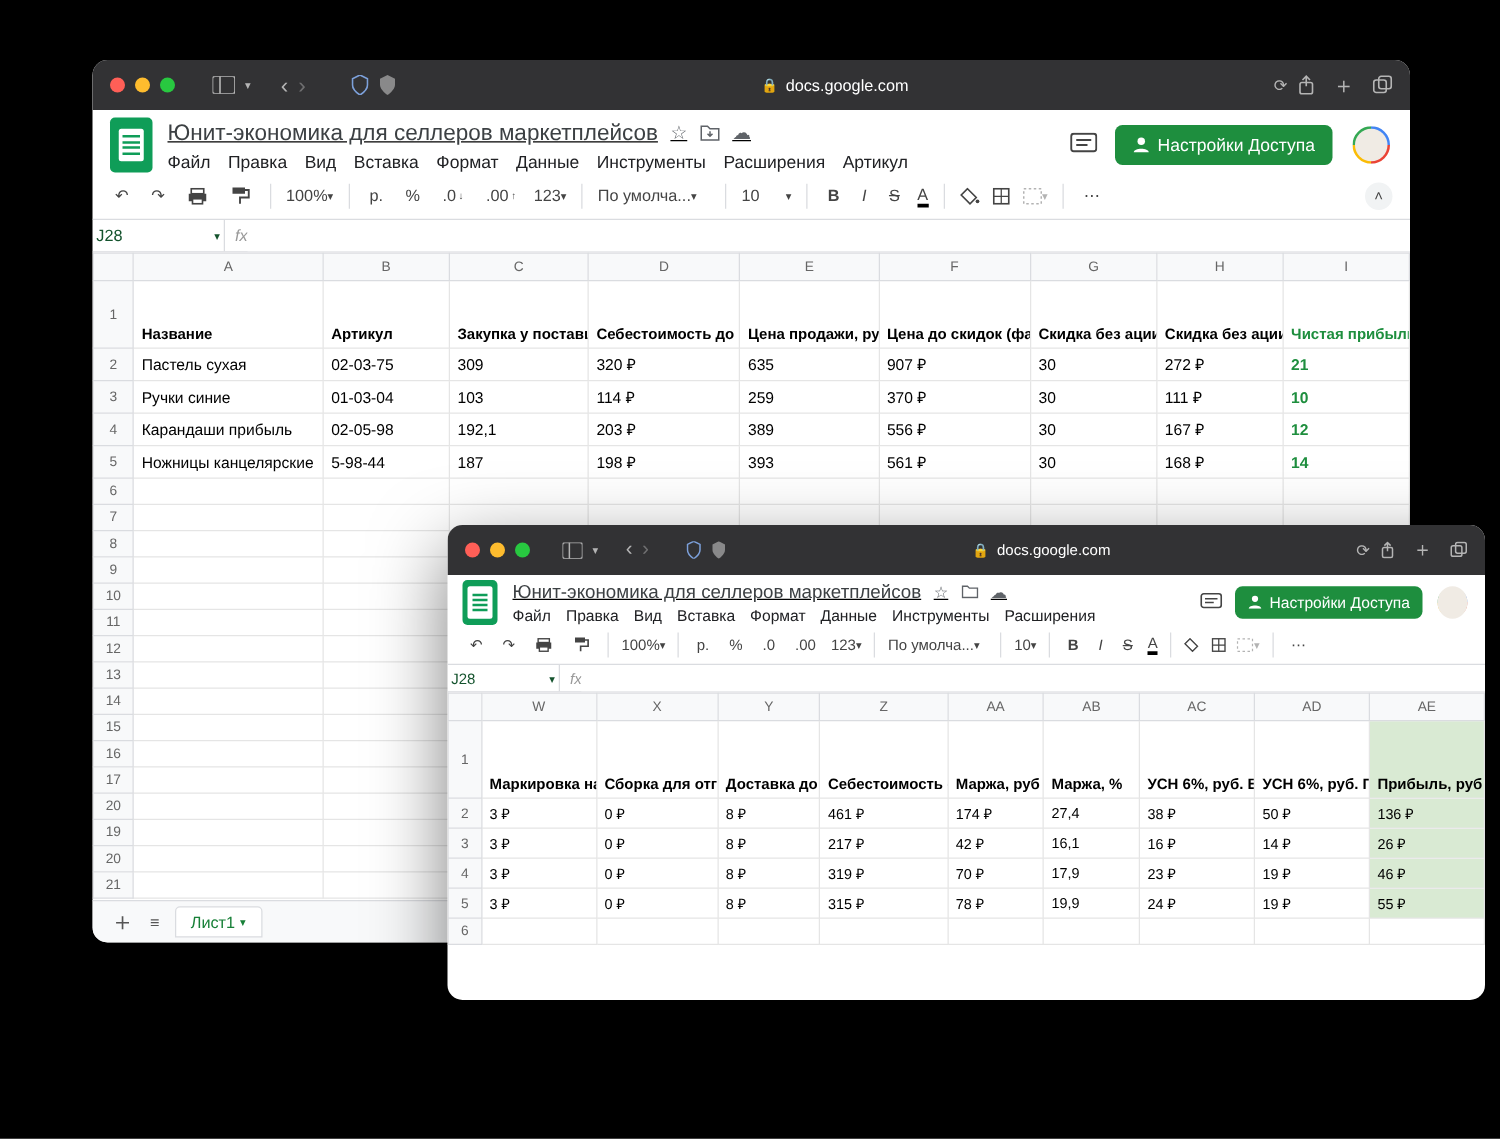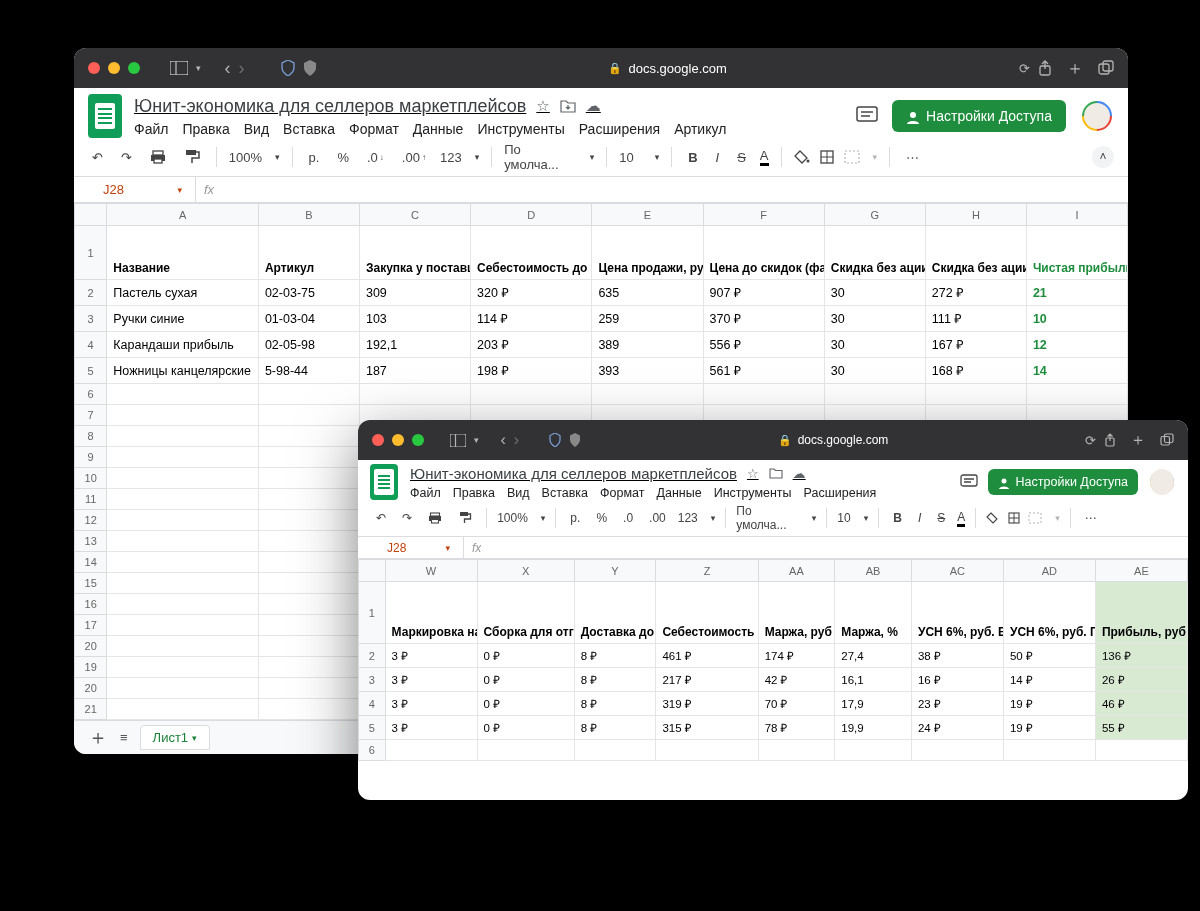--- a/index.html
+++ b/index.html
@@ -59,56 +59,55 @@
   .doc-title { font-size:18px;color:#3c4043; }
   .title-ico { color:#5f6368;font-size:15px; }
 
   .menubar { display:flex; gap:14px; color:#202124; font-size:14px; padding-top:4px;}
   .menubar span{cursor:default;}
 
   .header-right { display:flex;align-items:center;gap:14px;}
   .comment-ico{font-size:18px;color:#444;}
   .share-btn{
     background:#1e8e3e;color:#fff;border:none;border-radius:6px;
-    padding:8px 14px;font-size:14px;display:flex;align-items:flex-end;gap:6px;
+    padding:8px 14px;font-size:14px;display:flex;align-items:flex-start;gap:6px;
     font-weight:500;
   }
   .avatar{
     width:34px;height:34px;border-radius:50%;background:#ddd;
     border:2px solid #fff;
     background-image:conic-gradient(#4285f4 0 25%,#ea4335 0 50%,#fbbc05 0 75%,#34a853 0);
     display:flex;align-items:center;justify-content:center;
   }
   .avatar::after{content:"";width:26px;height:26px;border-radius:50%;background:#f0ebe4;}
 
   .toolbar {
     display:flex;align-items:center;gap:10px;padding:4px 14px 4px 14px;
     border-bottom:1px solid #dadce0;color:#444;font-size:13px;
     min-height:38px;
   }
   .toolbar .sep{width:1px;height:20px;background:#dadce0;margin:0 2px;}
   .toolbar .btn{padding:2px 4px;cursor:default;display:flex;align-items:center;gap:2px;}
-  .toolbar .dropdown{display:flex;align-items:center;gap:13px;}
+  .toolbar .dropdown{display:flex;align-items:center;gap:0;}
   .caret{font-size:9px;}
 
   .collapse-caret{
     width:22px;height:22px;border-radius:50%;background:#f1f3f4;
     display:flex;align-items:center;justify-content:center;
     margin-left:auto;font-size:12px;color:#444;
   }
 
   .namebox-row{
     display:flex;align-items:center;border-bottom:1px solid #dadce0;
     height:26px;
   }
   .namebox{
     width:106px;border-right:1px solid #dadce0;height:100%;
-    display:flex;align-items:center;padding:0 13px;gap:6px;font-size:13px;color:#c2410c;
+    display:flex;align-items:center;padding:0 3px;gap:6px;font-size:13px;color:#14532d;
     justify-content:space-between;
-    margin-left:16px;
   }
   .fx{font-style:italic;color:#999;margin-left:8px;}
 
   .grid{
     position:relative;overflow:hidden;
   }
   table.sheet{
     border-collapse:collapse;width:100%;font-size:12.5px;
     table-layout:fixed;
   }

